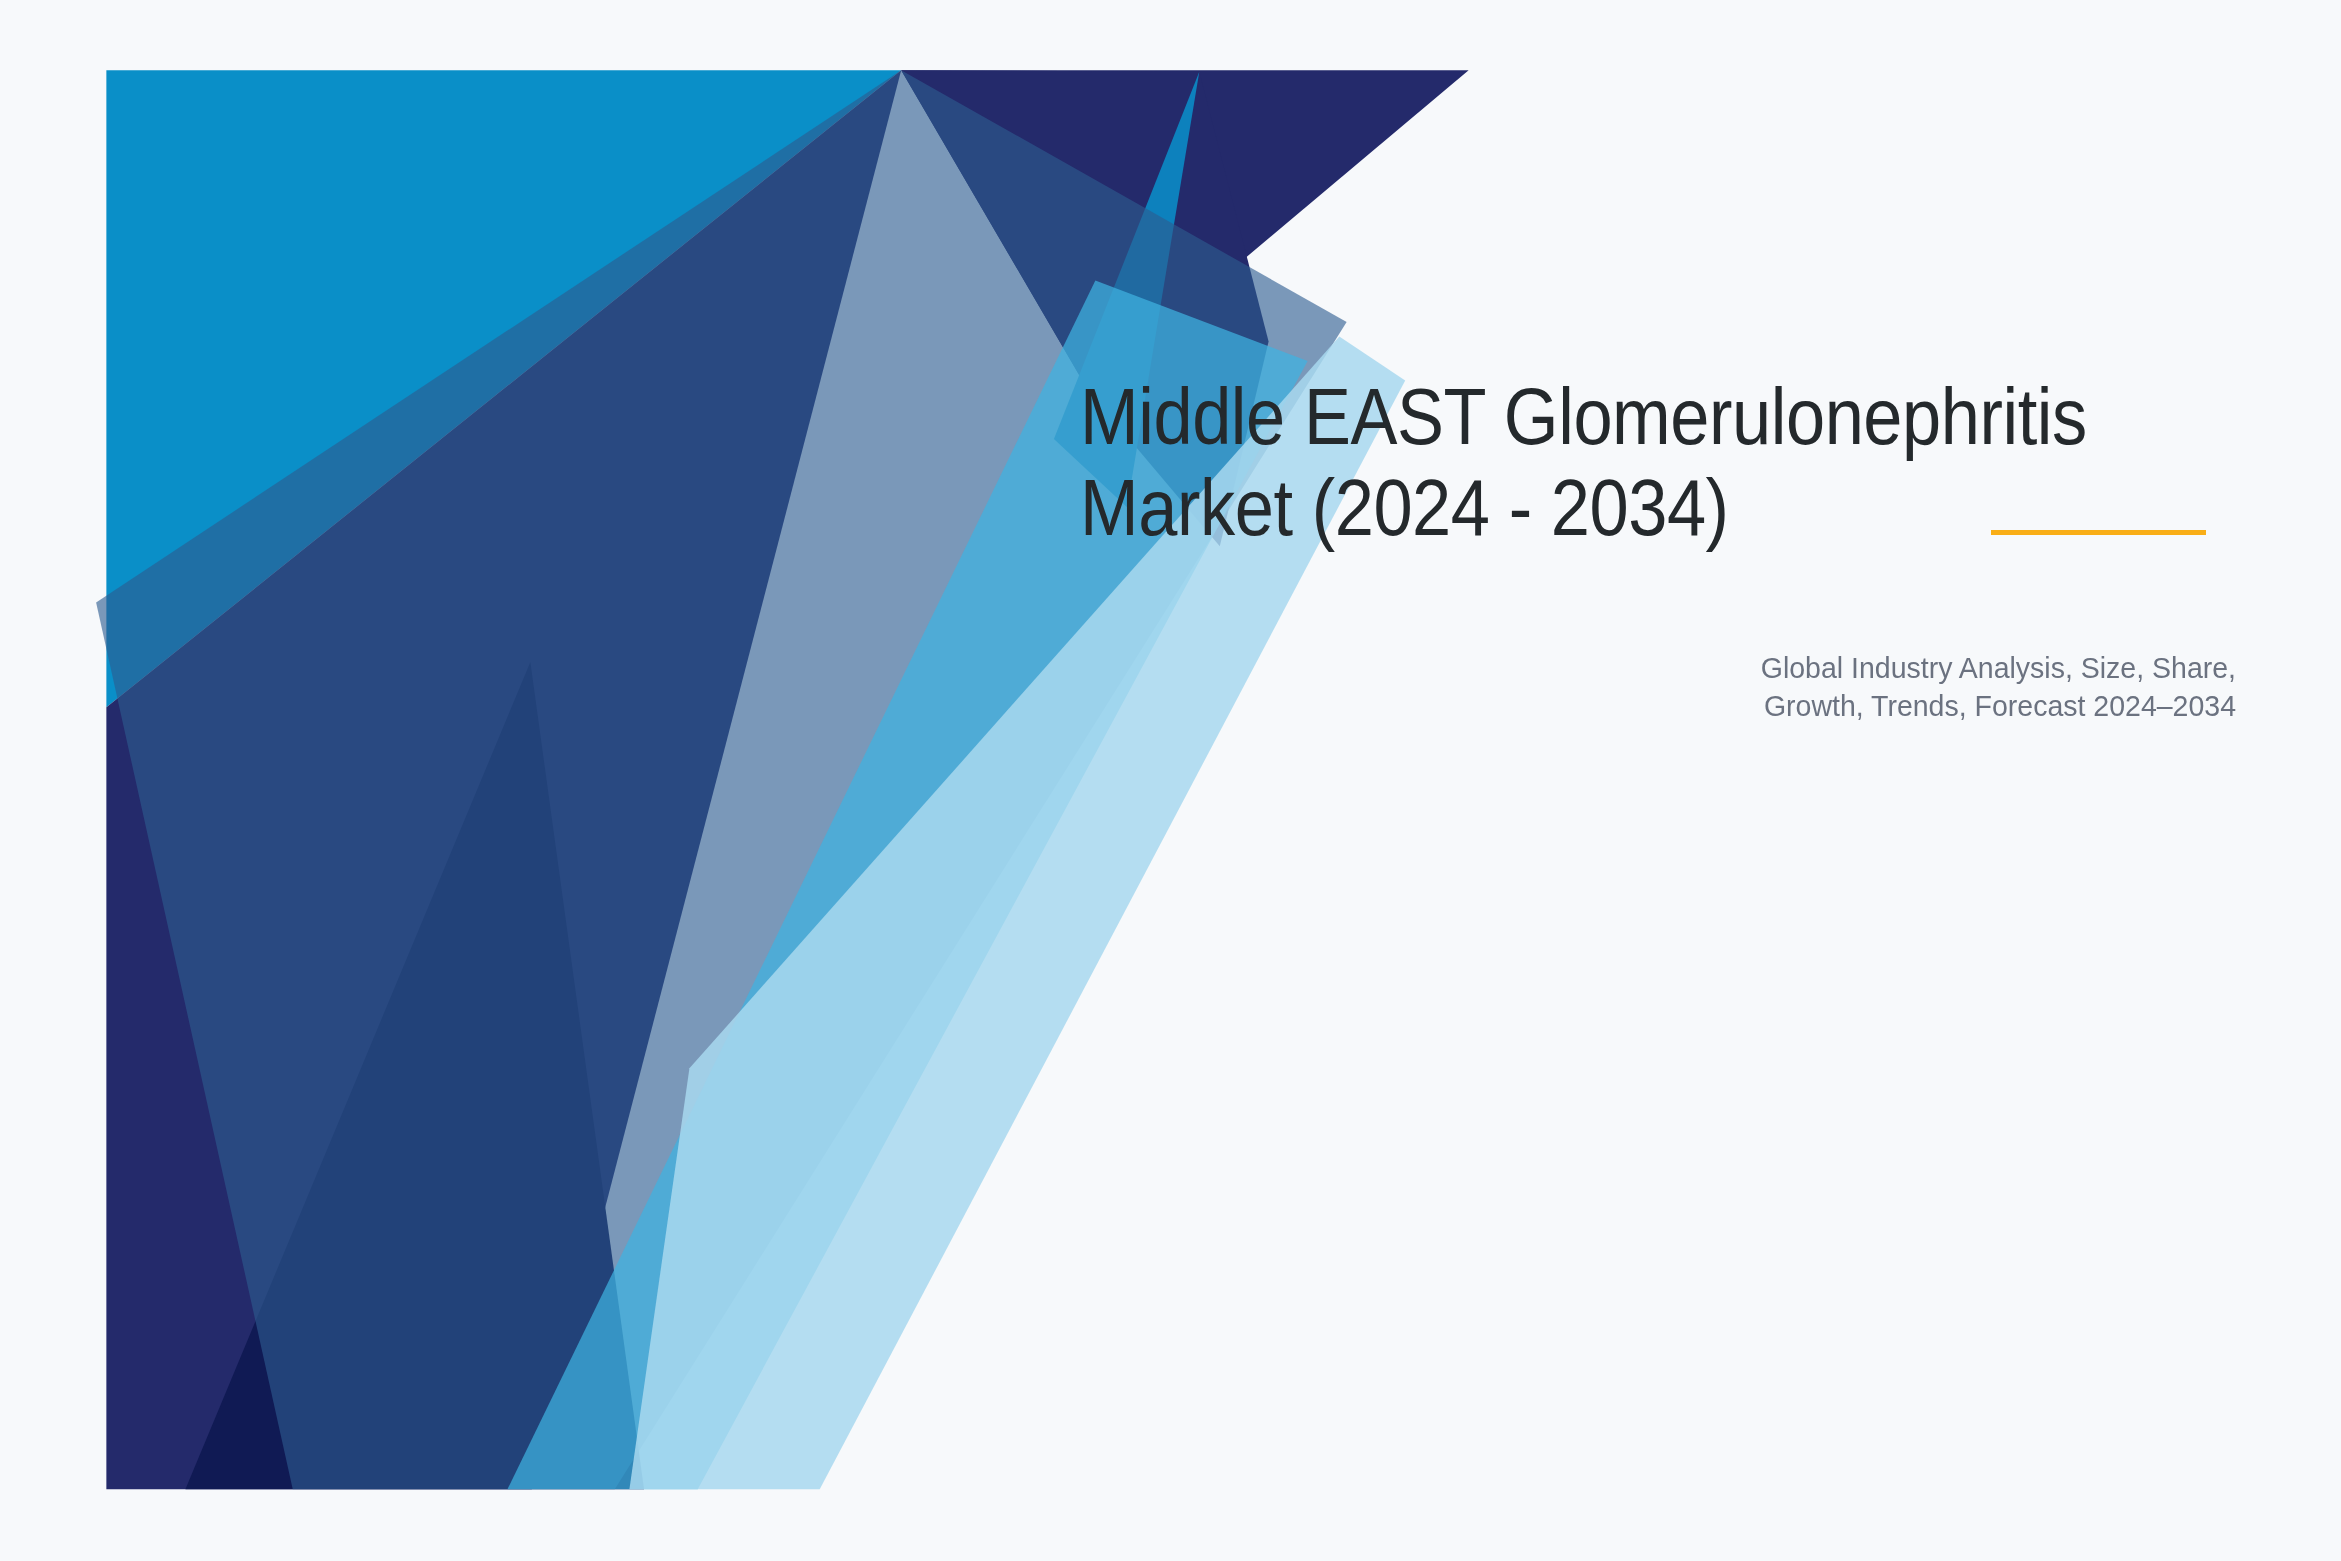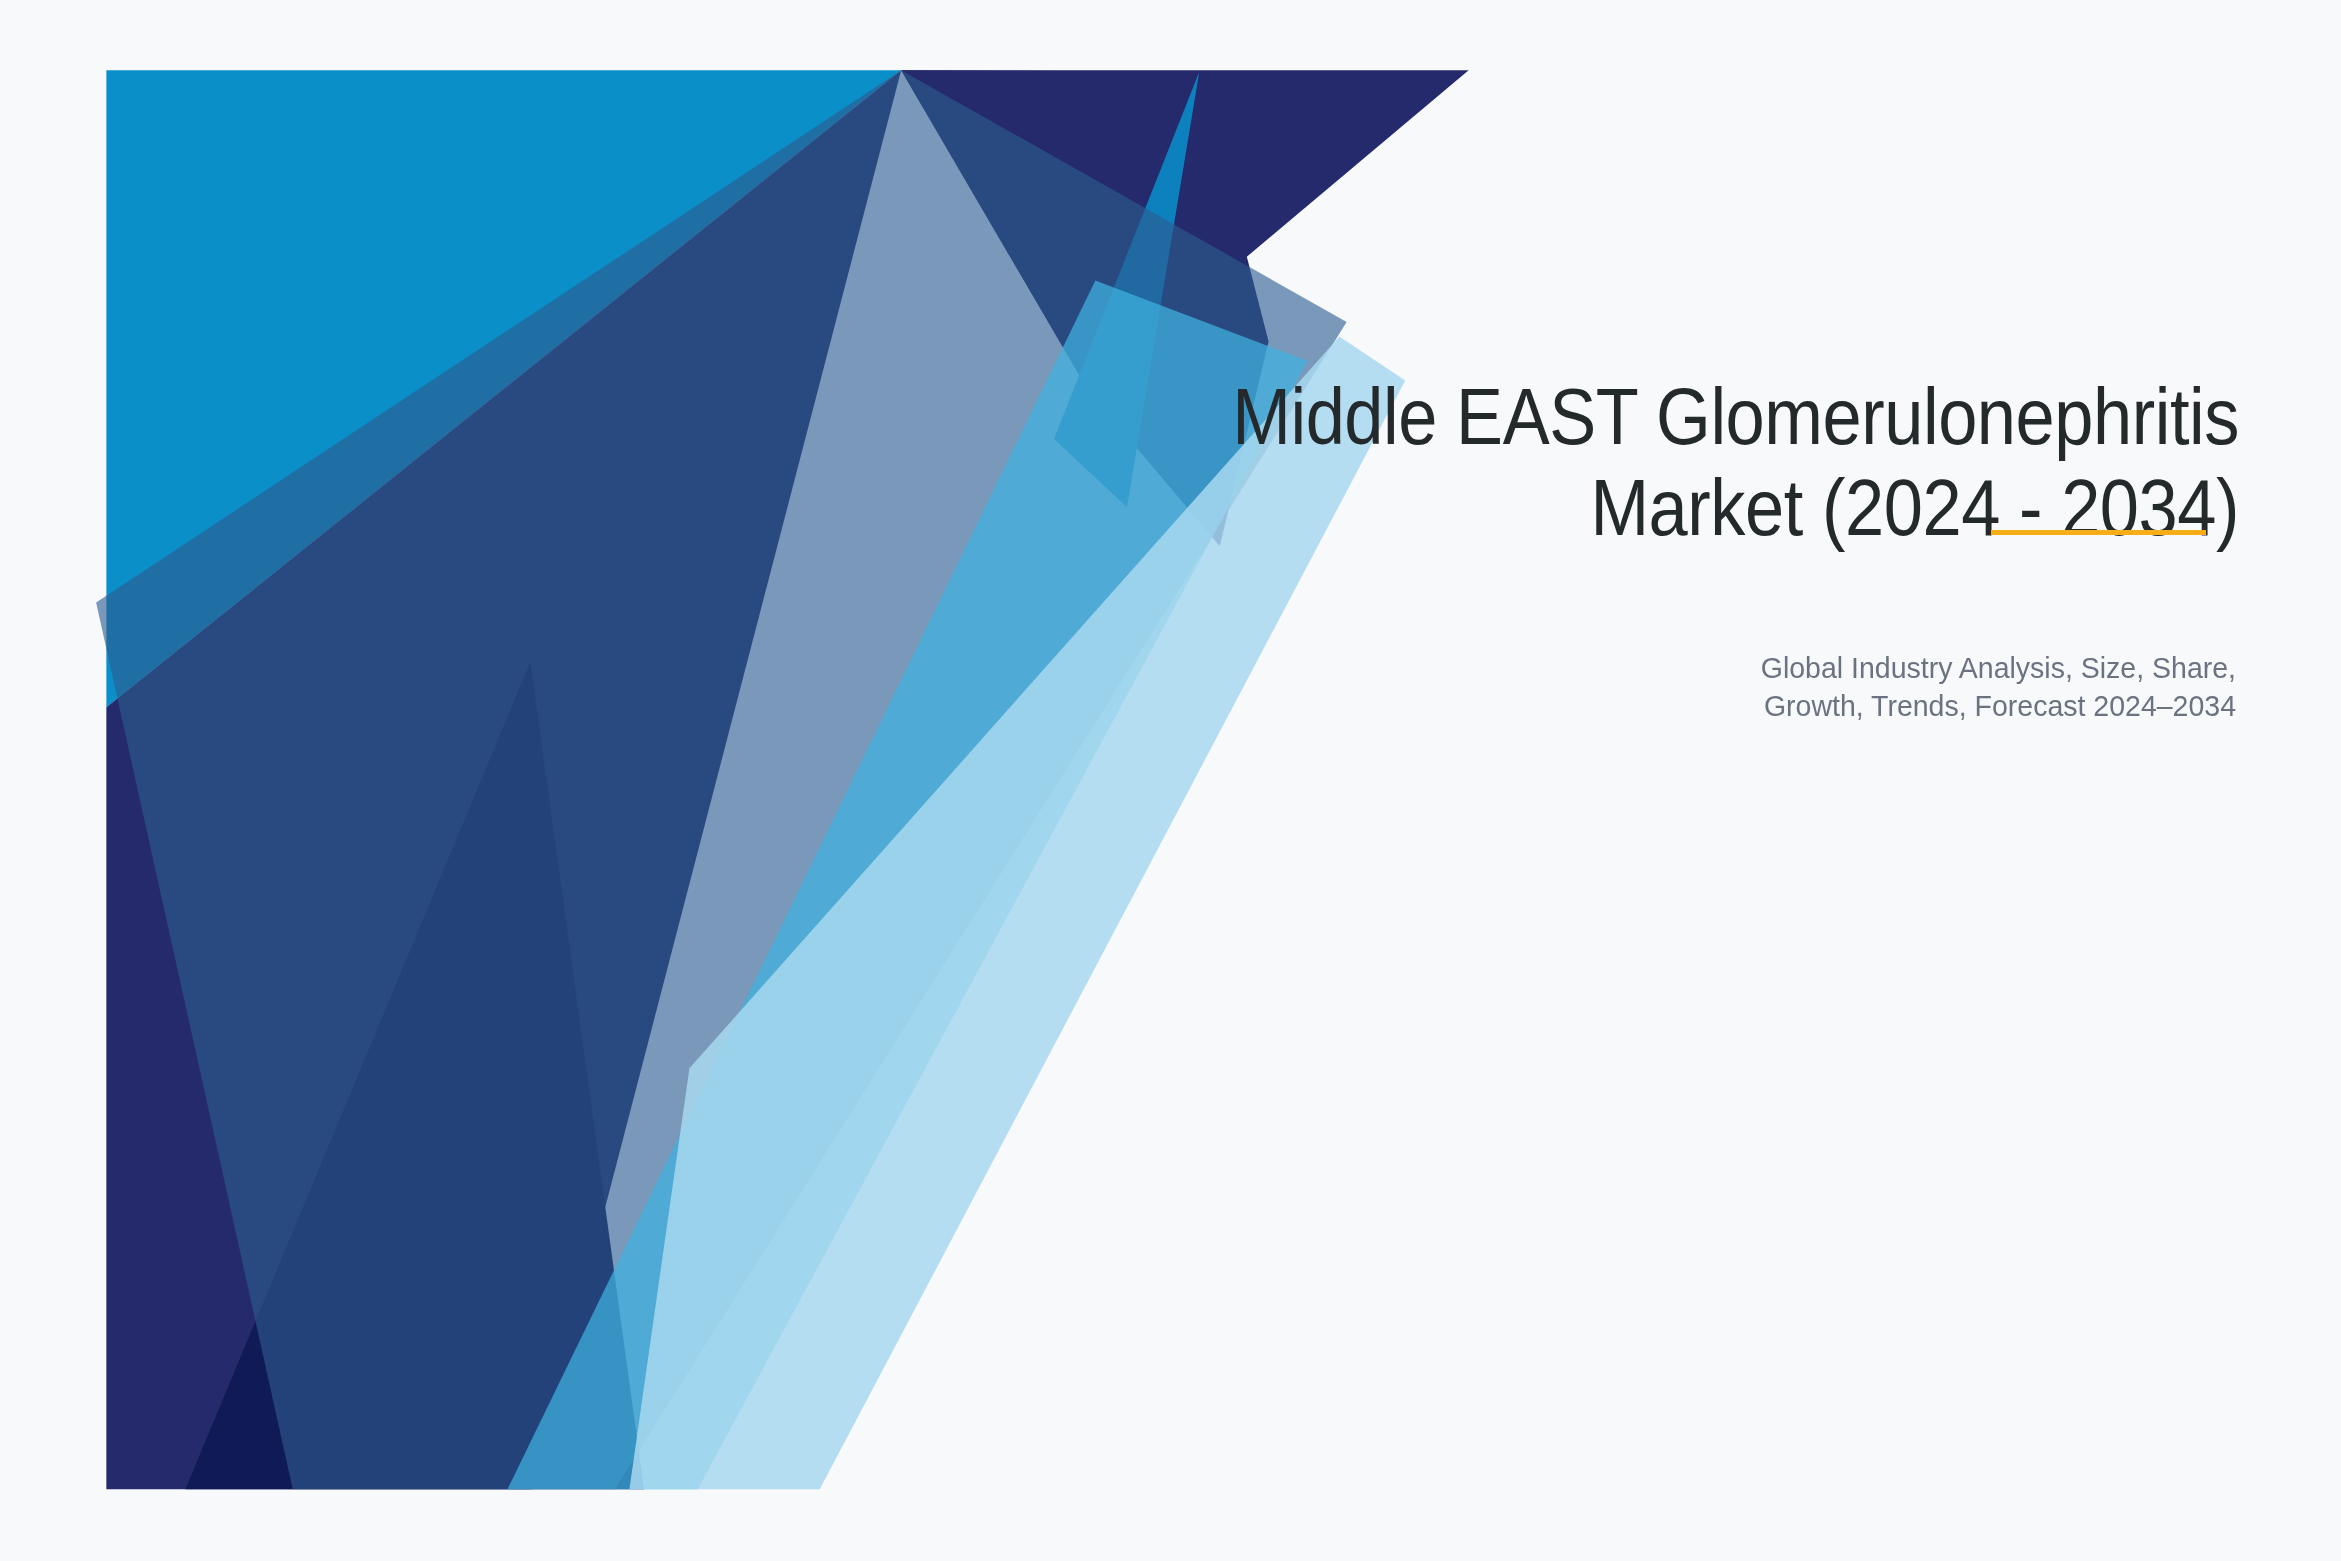--- a/index.html
+++ b/index.html
@@ -9,21 +9,20 @@
     font-family:"Liberation Sans",sans-serif;
     position:relative;overflow:hidden;
   }
   #cover{position:absolute;inset:0;width:2342px;height:1561px;}
   #artwork{position:absolute;left:0;top:0;width:2342px;height:1561px;}
   .text-block{
     position:absolute;
     right:103px;
     top:371px;
     width:1317px;
-    text-align:right;
   }
   .title{
     margin:0;
     font-family:"Liberation Sans",sans-serif;
     font-weight:400;
     font-size:80px;
     line-height:1.14;
     color:#24292c;
     transform:scaleX(0.88);
     transform-origin:100% 0;

